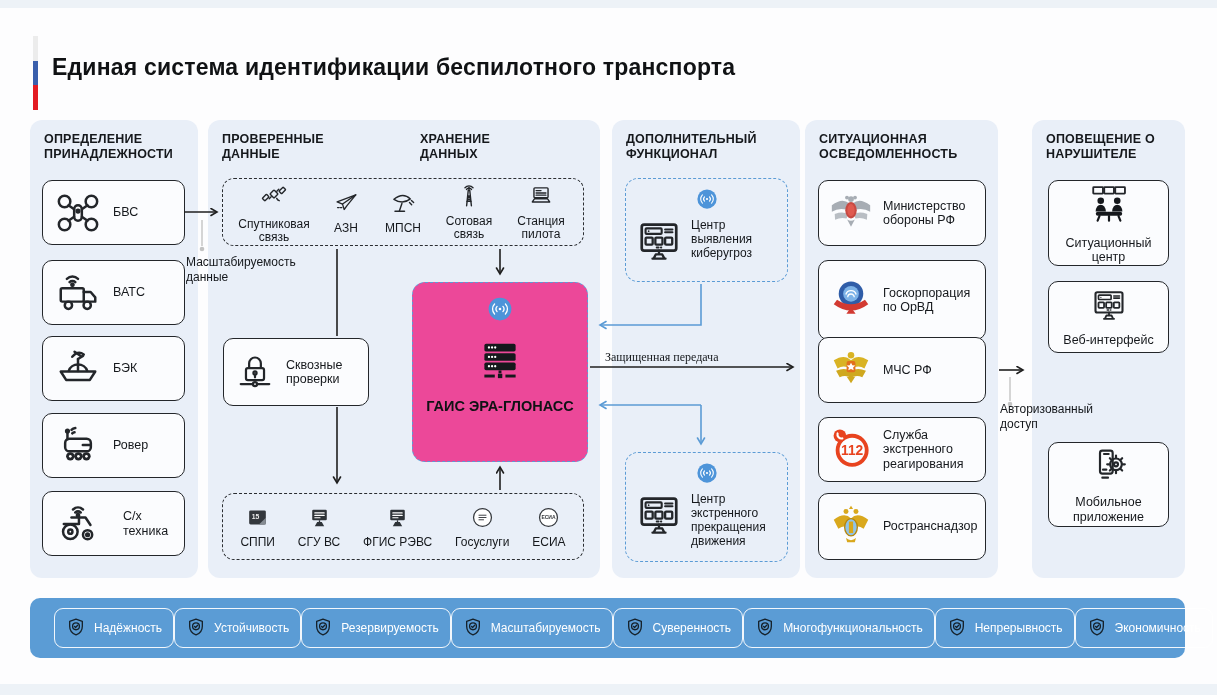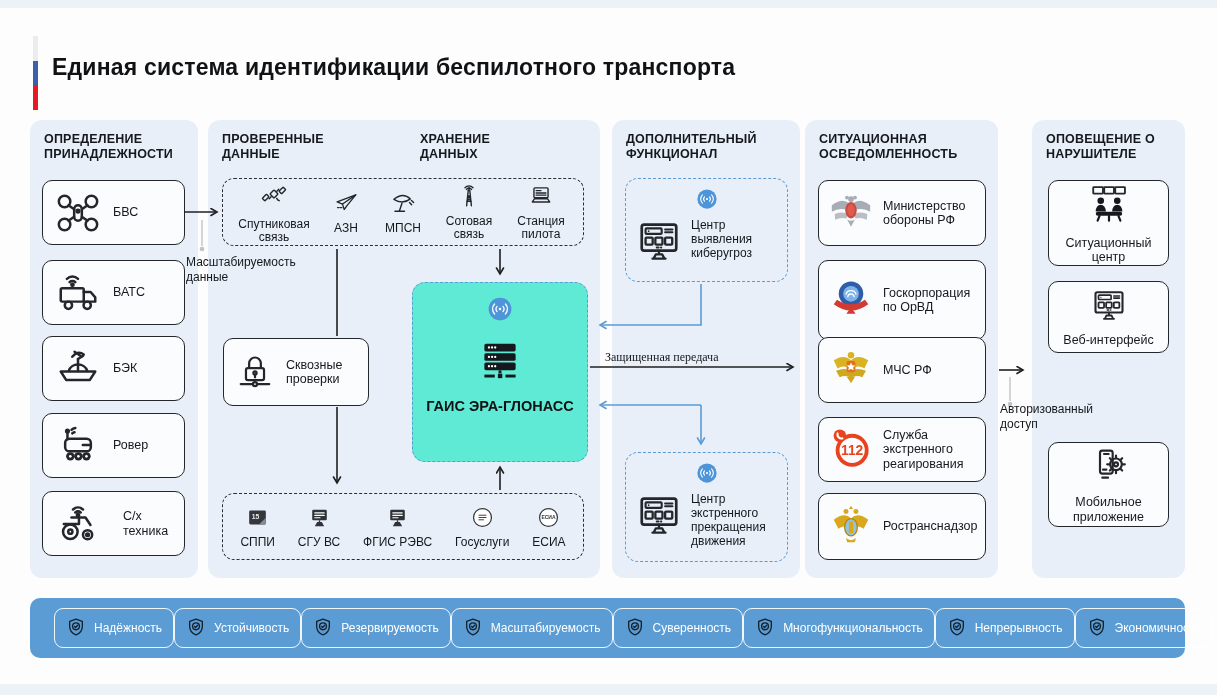--- a/index.html
+++ b/index.html
@@ -18,21 +18,21 @@
   #p4{left:805px;width:193px;}
   #p5{left:1032px;width:153px;}
   .panel-h{position:absolute;top:12px;left:14px;font-size:12.5px;font-weight:700;line-height:15px;color:#15181c;letter-spacing:.2px;}
   .wbox{position:absolute;background:#fbfcfe;border:1.4px solid #23262a;border-radius:10px;box-sizing:border-box;display:flex;align-items:center;z-index:2;}
   .dashbox{position:absolute;border:1.6px dashed #2a2d31;border-radius:12px;box-sizing:border-box;display:flex;align-items:center;justify-content:space-around;padding:0 6px;z-index:2;}
   .bluedash{position:absolute;border:1.6px dashed #5b9bd5;border-radius:13px;box-sizing:border-box;z-index:2;}
   .lbl{font-size:12.5px;line-height:14.5px;color:#15181c;}
   .itm{display:flex;flex-direction:column;align-items:center;gap:3px;font-size:12px;line-height:13px;text-align:center;color:#15181c;}
   .vrow{gap:10px;padding:0 8px 0 10px;}
   .vrow .icw{width:50px;display:flex;justify-content:center;flex:none;}
-  .core{left:204px;top:162px;width:176px;height:180px;background:#5eead4;display:flex;flex-direction:column;align-items:center;padding-top:13px;gap:9px;}
+  .core{left:204px;top:162px;width:176px;height:180px;background:#ec4899;display:flex;flex-direction:column;align-items:center;padding-top:13px;gap:9px;}
   .core .corelbl{font-size:14.5px;font-weight:700;color:#101214;}
   .addbox{display:flex;flex-direction:column;align-items:center;padding-top:9px;gap:4px;}
   .addrow{display:flex;align-items:flex-start;gap:9px;padding:0 10px;align-self:stretch;}
   .addrow .lbl{font-size:12px;line-height:14px;}
   .alertbox{flex-direction:column;justify-content:center;gap:6px;text-align:center;padding:6px 4px;}
   .ann{position:absolute;font-size:12px;line-height:15px;color:#15181c;z-index:5;}
   .bar{position:absolute;left:30px;top:598px;width:1155px;height:60px;background:#5b9cd5;border-radius:10px;display:flex;align-items:center;justify-content:space-between;padding:0 24px;box-sizing:border-box;z-index:2;}
   .badge{display:flex;align-items:center;gap:8px;height:38px;padding:0 11px;border:1.3px solid rgba(255,255,255,.92);border-radius:9px;color:#fff;font-size:12px;white-space:nowrap;}
   svg.overlay{position:absolute;left:0;top:0;z-index:4;pointer-events:none;}
   .sprite{position:absolute;width:0;height:0;overflow:hidden;}

